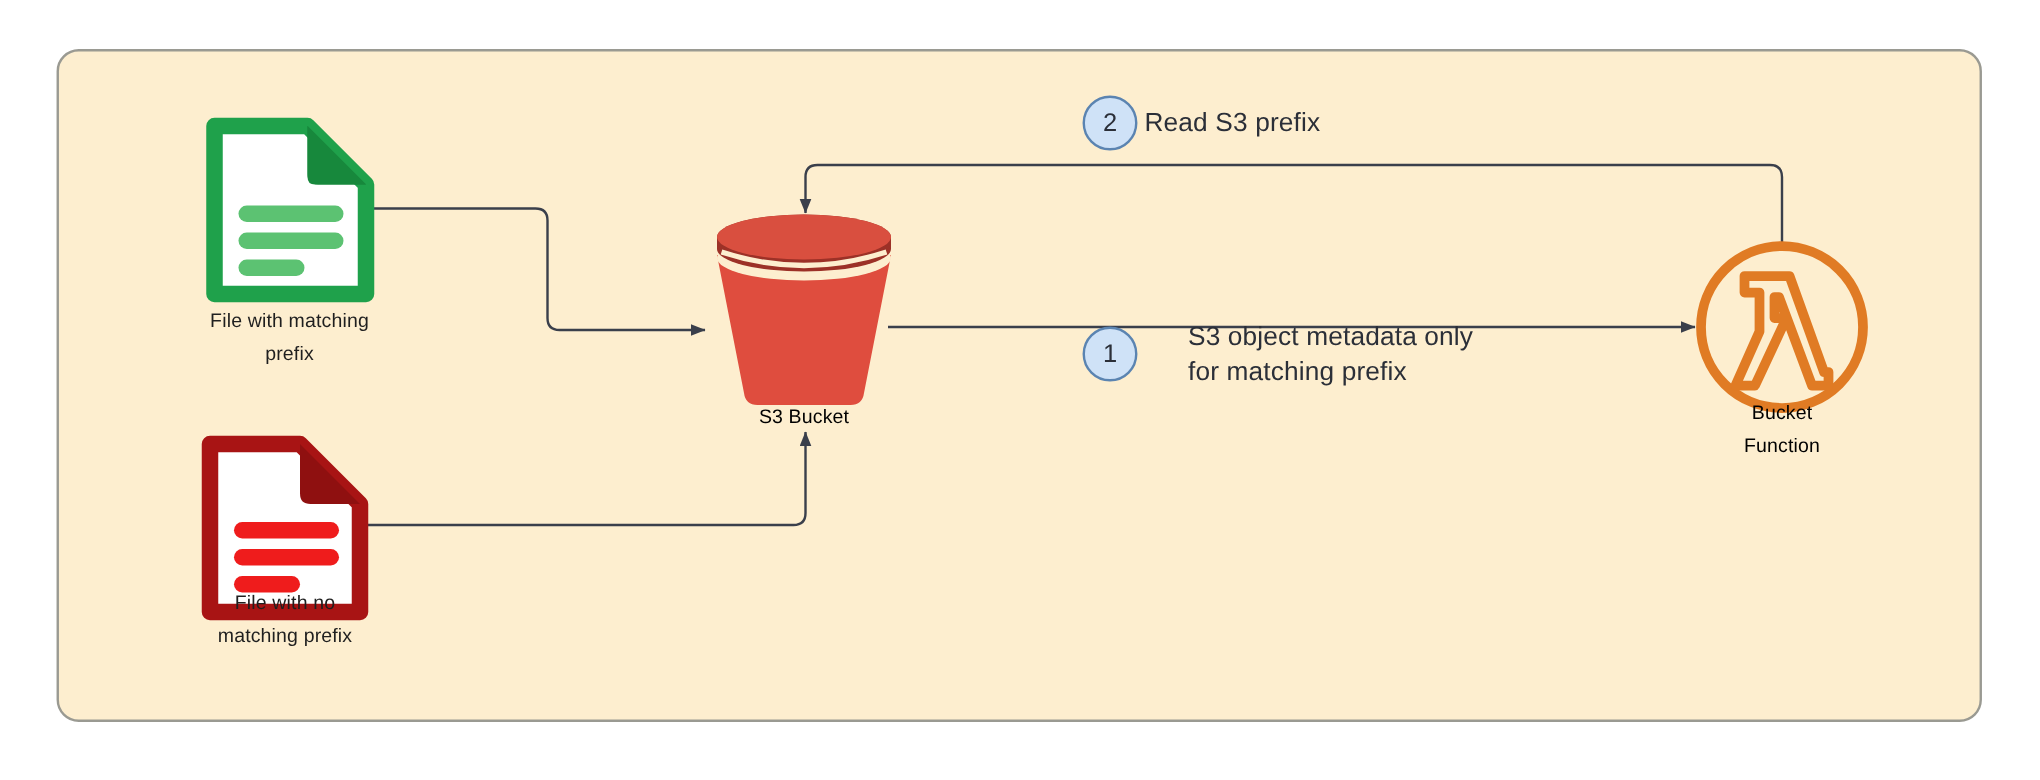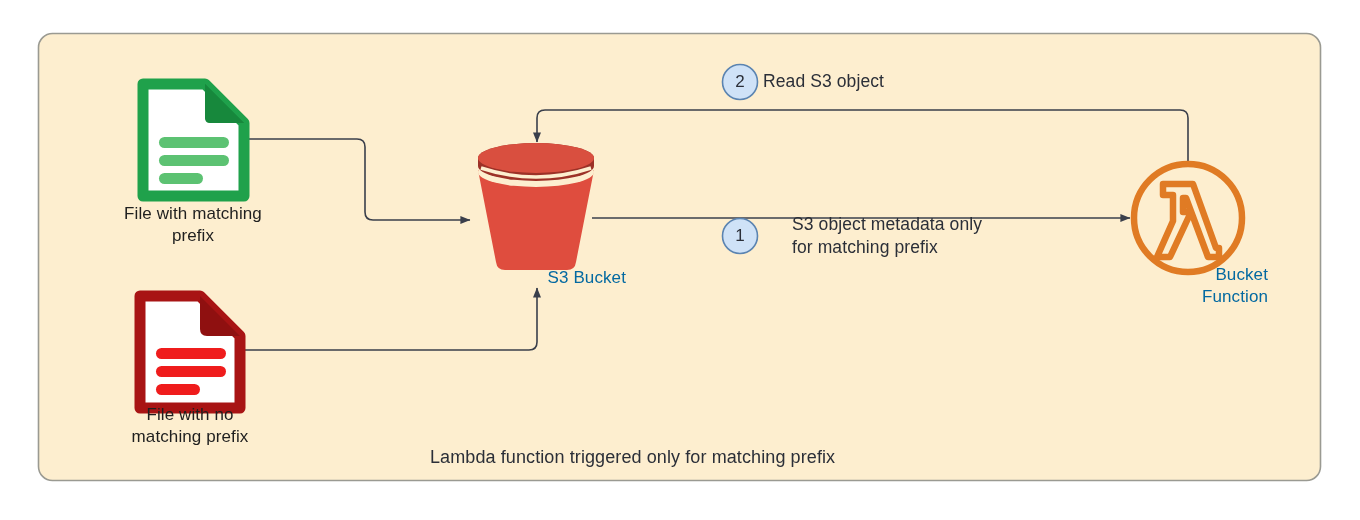--- a/index.html
+++ b/index.html
@@ -22,29 +22,28 @@
   }
   .svg-layer {
     position: absolute;
     left: 0; top: 0;
     width: 1360px;
     height: 520px;
   }
   .lbl {
     position: absolute;
     color: #1f1f1f;
-    font-size: 17px;
+    font-size: 13px;
     line-height: 22px;
     text-align: center;
     white-space: pre-line;
     letter-spacing: 0.1px;
   }
   .lbl-dark {
-    color: #0369a1;
-    text-align: right;
+    color: #000000;
   }
   .step-label {
     position: absolute;
     color: #2b2f38;
     font-size: 17.5px;
     line-height: 23px;
     white-space: pre-line;
     text-align: left;
     letter-spacing: 0.1px;
   }
@@ -138,32 +137,31 @@
       <circle cx="740" cy="236" r="17.5" fill="#cfe2f7" stroke="#5b84b1" stroke-width="1.6"></circle>
     </g>
     <g>
       <circle cx="740" cy="82" r="17.5" fill="#cfe2f7" stroke="#5b84b1" stroke-width="1.6"></circle>
     </g>
   </svg>
 
   <div class="lbl" style="left:78px; top:203px; width:230px;">File with matching
 prefix</div>
 
-  <div class="lbl" style="left:70px; top:404px; width:240px;">File with no
+  <div class="lbl" style="left:70px; top:391px; width:240px;">File with no
 matching prefix</div>
 
   <div class="lbl lbl-dark" style="left:446px; top:267px; width:180px;">S3 Bucket</div>
 
   <div class="lbl lbl-dark" style="left:1108px; top:264px; width:160px;">Bucket
 Function</div>
 
   <div class="badge-num" style="left:723px; top:219px;">1</div>
 
   <div class="badge-num" style="left:723px; top:65px;">2</div>
 
   <div class="step-label" style="left:763px; top:213px;margin-left:29px;">S3 object metadata only
 for matching prefix</div>
 
-  <div class="step-label" style="left:763px; top:70px;">Read S3 object</div>
+  <div class="step-label" style="left:763px; top:70px;">Read S3 prefix</div>
 
-  <div class="caption" style="left:430px; top:447px;">Lambda function triggered only for matching prefix</div>
 
 </div>
 
 </body></html>

